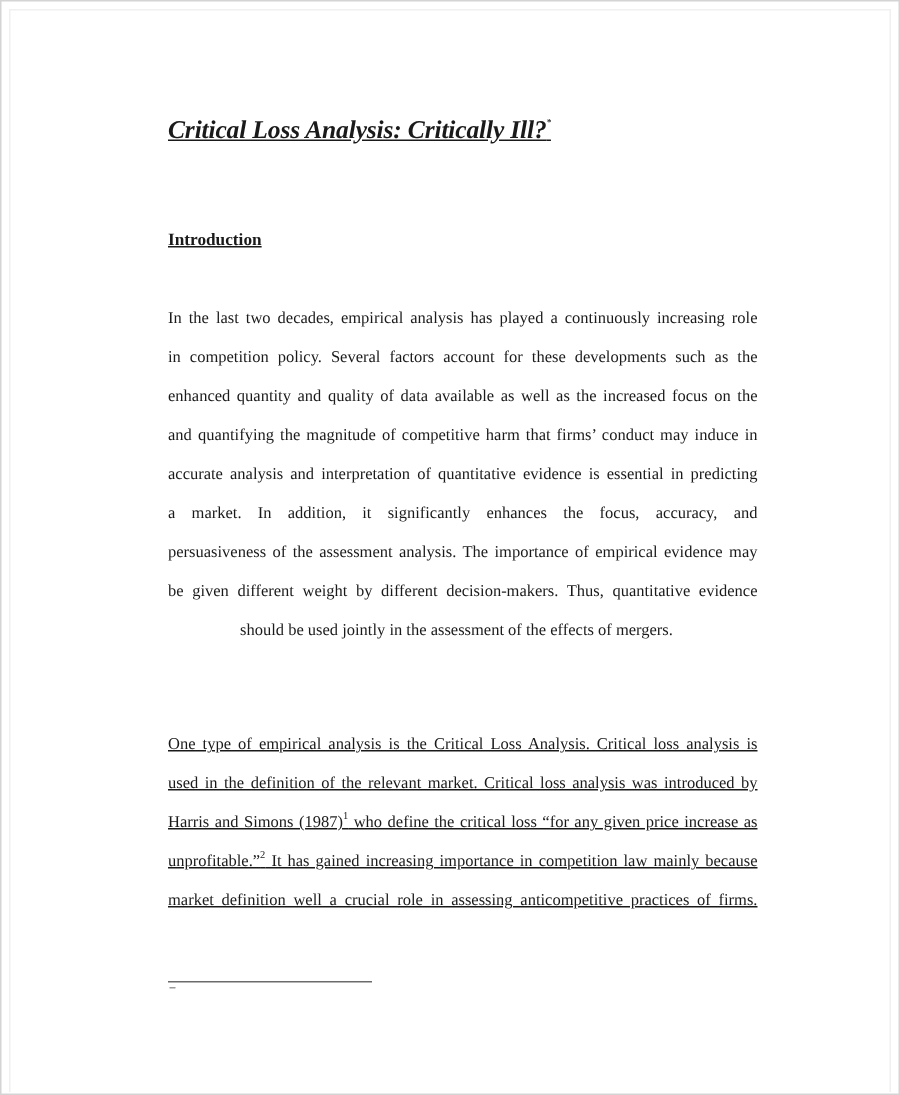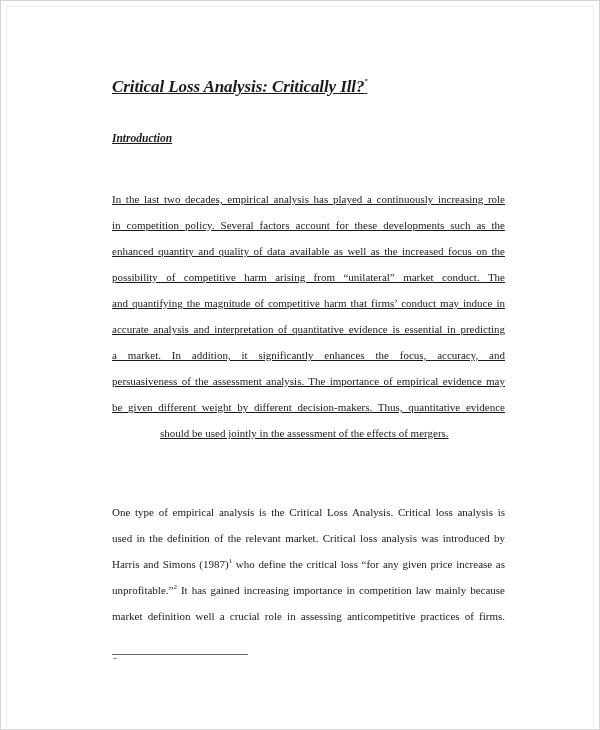--- a/index.html
+++ b/index.html
@@ -26,40 +26,40 @@
     }
     .title {
       position: absolute; top: 76px; left: 0;
       font-size: 17px; font-weight: bold; font-style: italic;
       text-decoration: underline;
       white-space: nowrap;
       letter-spacing: -0.1px;
     }
     .title sup { font-size: 6px; vertical-align: 9px; text-decoration: none; }
     .section-heading {
-      position: absolute; top: 131px; left: 0;
-      font-size: 11.5px; font-weight: bold; font-style: italic;
+      position: absolute; top: 153px; left: 0;
+      font-size: 11.5px; font-weight: bold; 
       text-decoration: underline;
     }
     .para {
       position: absolute; left: 0; width: 393px;
       font-size: 11px;
     }
     .line {
       display: block;
       height: 26px;
       line-height: 14px;
       text-align: justify;
       text-align-last: justify;
       white-space: nowrap;
     }
     .line.last { text-align-last: left; margin-left: 48px; }
     .line sup { font-size: 7px; vertical-align: 5px; line-height: 0; }
-    .para-1 { top: 191px; text-decoration: underline; }
-    .para-2 { top: 504px; }
+    .para-1 { top: 204px; }
+    .para-2 { top: 488px; text-decoration: underline; }
     .footnote-rule {
       position: absolute; left: 111px; top: 653px;
       width: 136px; height: 1px; background: #6a6a6a;
     }
     .footnote-mark {
       position: absolute; left: 112px; top: 657px;
       width: 4px; height: 1px; background: #9a9a9a;
     }
   </style>
 </head>
@@ -72,21 +72,20 @@
 
   <div class="content">
     <div class="title"><span>Critical Loss Analysis: Critically Ill?</span><sup>*</sup></div>
 
     <div class="section-heading">Introduction</div>
 
     <div class="para para-1">
       <span class="line">In the last two decades, empirical analysis has played a continuously increasing role</span>
       <span class="line">in competition policy. Several factors account for these developments such as the</span>
       <span class="line">enhanced quantity and quality of data available as well as the increased focus on the</span>
-      <span class="line">possibility of competitive harm arising from “unilateral” market conduct. The</span>
       <span class="line">and quantifying the magnitude of competitive harm that firms’ conduct may induce in</span>
       <span class="line">accurate analysis and interpretation of quantitative evidence is essential in predicting</span>
       <span class="line">a market. In addition, it significantly enhances the focus, accuracy, and</span>
       <span class="line">persuasiveness of the assessment analysis. The importance of empirical evidence may</span>
       <span class="line">be given different weight by different decision-makers. Thus, quantitative evidence</span>
       <span class="line last">should be used jointly in the assessment of the effects of mergers.</span>
     </div>
 
     <div class="para para-2">
       <span class="line">One type of empirical analysis is the Critical Loss Analysis. Critical loss analysis is</span>

